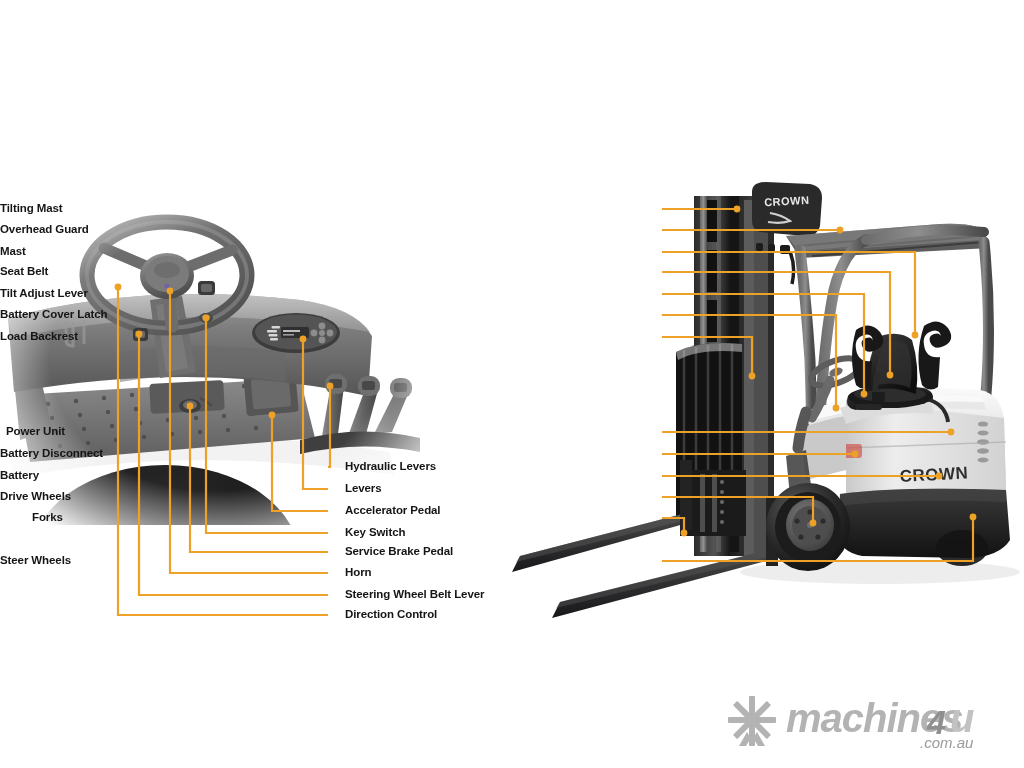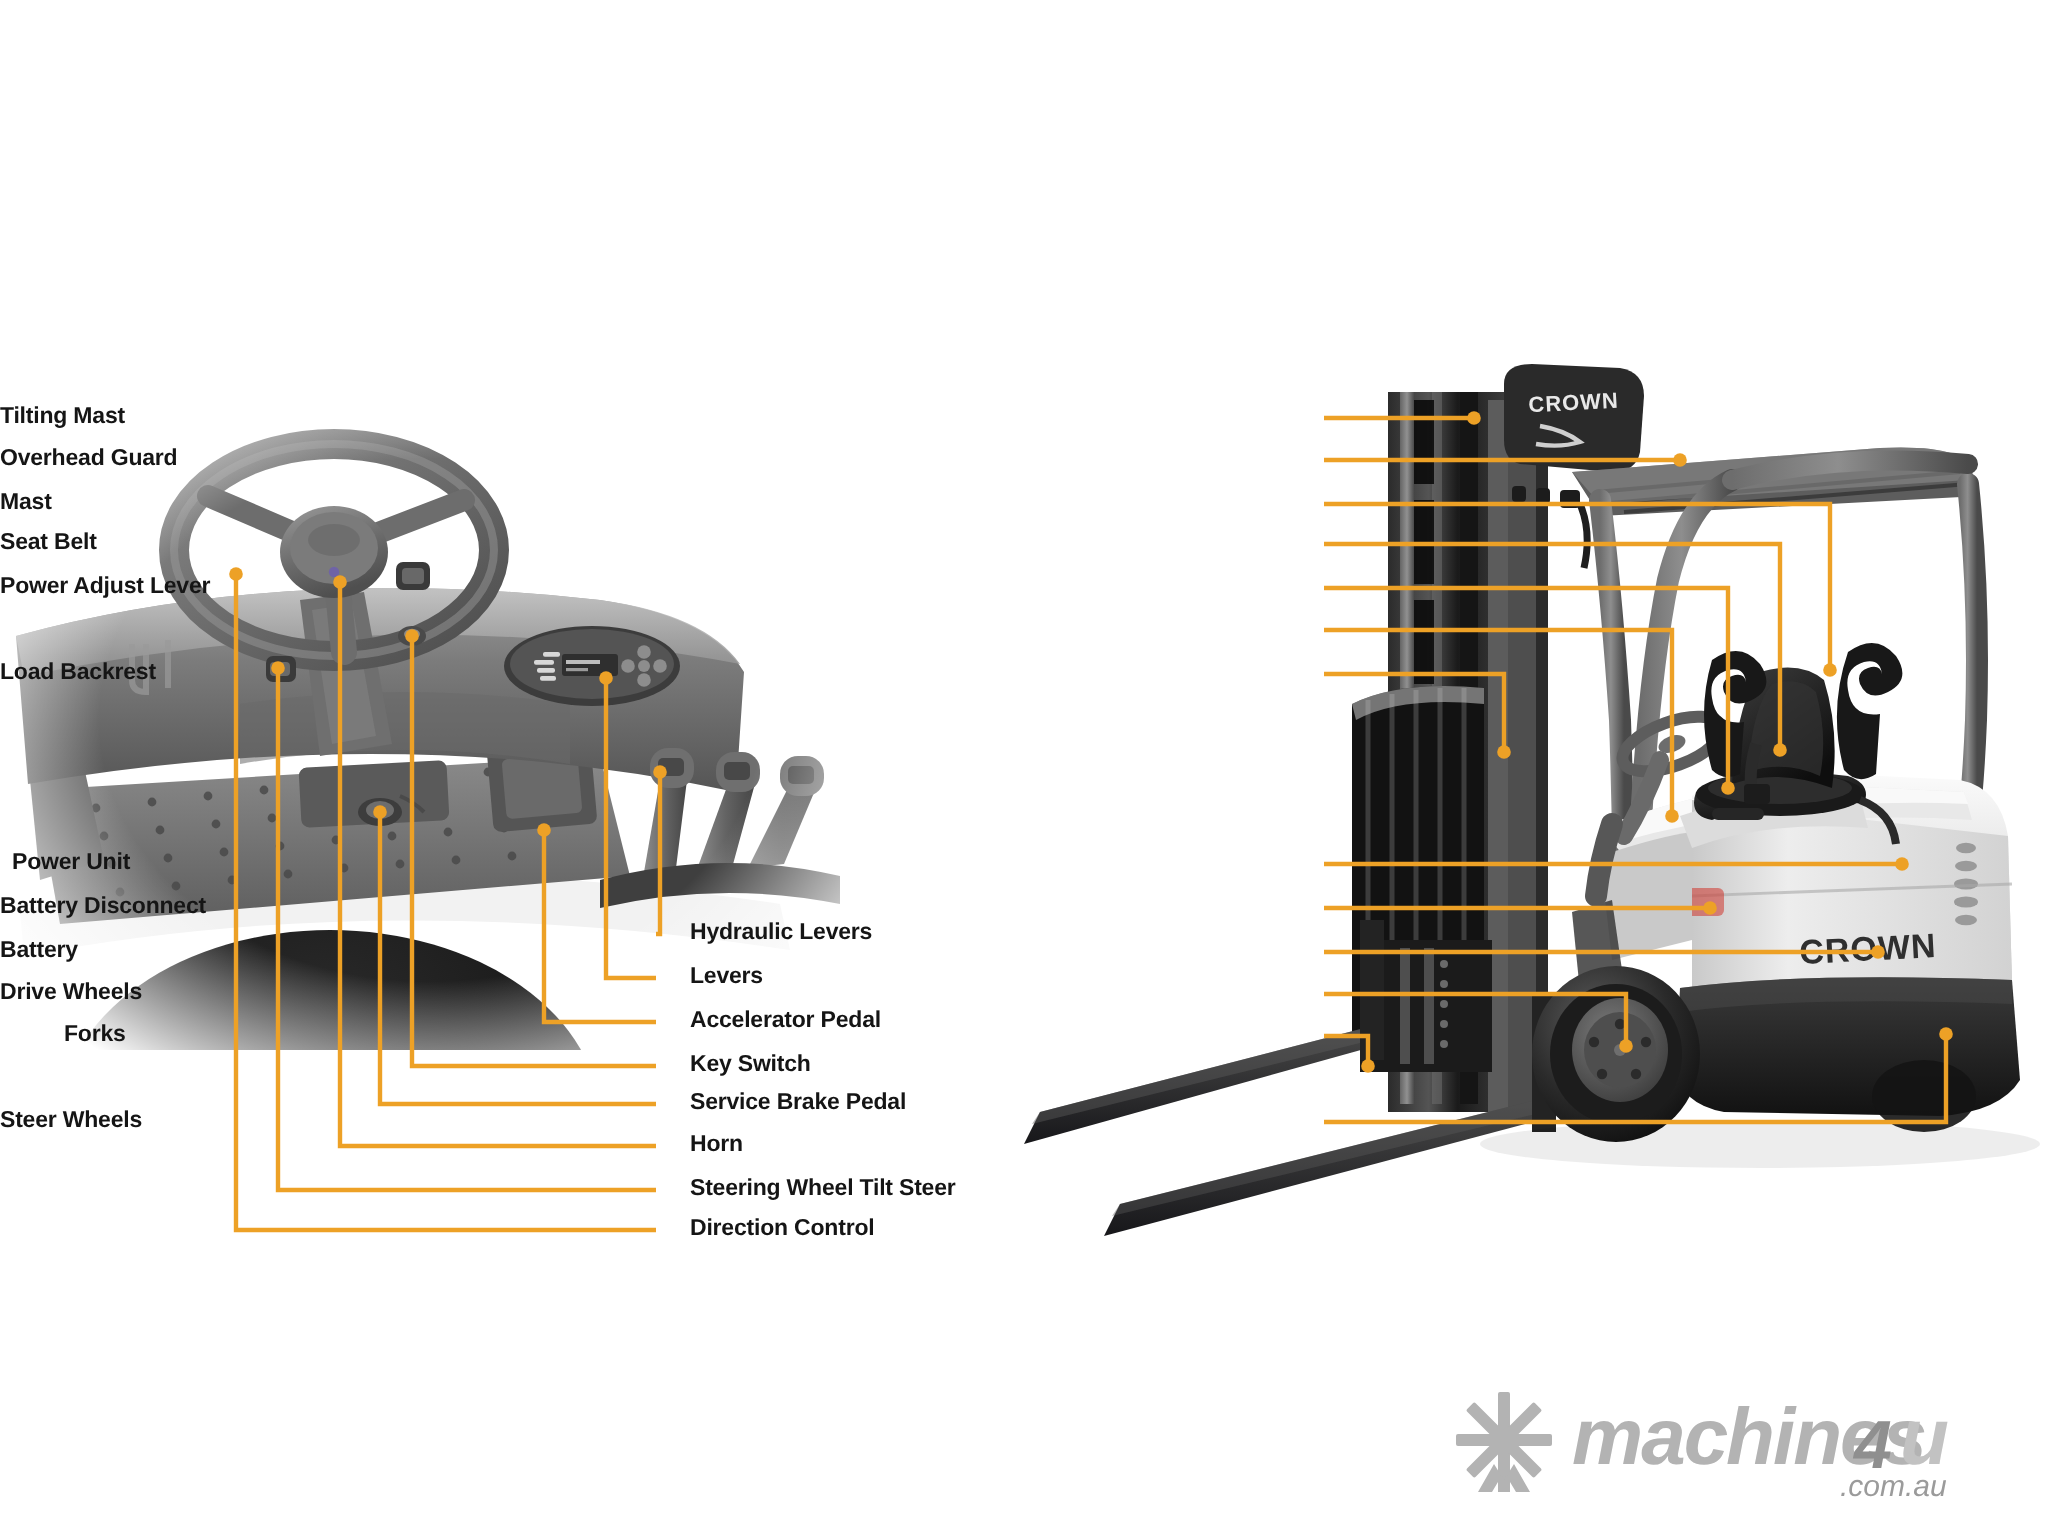--- a/index.html
+++ b/index.html
@@ -521,27 +521,28 @@
       <circle cx="973" cy="517" r="3.4" fill="#eda126"></circle>
     </svg>
 
   <div class="layer" id="callout-labels" style="pointer-events:none">
       <div class="callout-label left-aligned" style="top: 467px; left: 345px;">Hydraulic Levers</div>
       <div class="callout-label left-aligned" style="top: 489px; left: 345px;">Levers</div>
       <div class="callout-label left-aligned" style="top: 511px; left: 345px;">Accelerator Pedal</div>
       <div class="callout-label left-aligned" style="top: 533px; left: 345px;">Key Switch</div>
       <div class="callout-label left-aligned" style="top: 552px; left: 345px;">Service Brake Pedal</div>
       <div class="callout-label left-aligned" style="top: 573px; left: 345px;">Horn</div>
-      <div class="callout-label left-aligned" style="top: 595px; left: 345px;">Steering Wheel Tilt Steer</div>
+      <div class="callout-label left-aligned" style="top: 595px; left: 345px;">Steering Wheel Belt Lever</div>
       <div class="callout-label left-aligned" style="top: 615px; left: 345px; text-align: right;">Direction Control</div>
       <div class="callout-label right-aligned" style="top: 209px; left: 0px; width: 648px;">Tilting Mast</div>
       <div class="callout-label right-aligned" style="top: 230px; left: 0px; width: 648px;">Overhead Guard</div>
       <div class="callout-label right-aligned" style="top: 252px; left: 0px; width: 648px;">Mast</div>
       <div class="callout-label right-aligned" style="top: 272px; left: 0px; width: 648px;">Seat Belt</div>
-      <div class="callout-label right-aligned" style="top: 294px; left: 0px; width: 648px;">Power Adjust Lever</div>
+      <div class="callout-label right-aligned" style="top: 294px; left: 0px; width: 648px;">Tilt Adjust Lever</div>
+      <div class="callout-label right-aligned" style="top: 315px; left: 0px; width: 648px;">Battery Cover Latch</div>
       <div class="callout-label right-aligned" style="top: 337px; left: 0px; width: 648px;">Load Backrest</div>
       <div class="callout-label right-aligned" style="top: 432px; left: 6px; width: 648px;">Power Unit</div>
       <div class="callout-label right-aligned" style="top: 454px; left: 0px; width: 648px;">Battery Disconnect</div>
       <div class="callout-label right-aligned" style="top: 476px; left: 0px; width: 648px;">Battery</div>
       <div class="callout-label right-aligned" style="top: 497px; left: 0px; width: 648px;">Drive Wheels</div>
       <div class="callout-label right-aligned" style="top: 518px; left: 0px; width: 648px; padding-left: 32px;">Forks</div>
       <div class="callout-label right-aligned" style="top: 561px; left: 0px; width: 648px;">Steer Wheels</div>
     </div>
 
   <svg id="watermark" viewBox="0 0 282 60" xmlns="http://www.w3.org/2000/svg">

